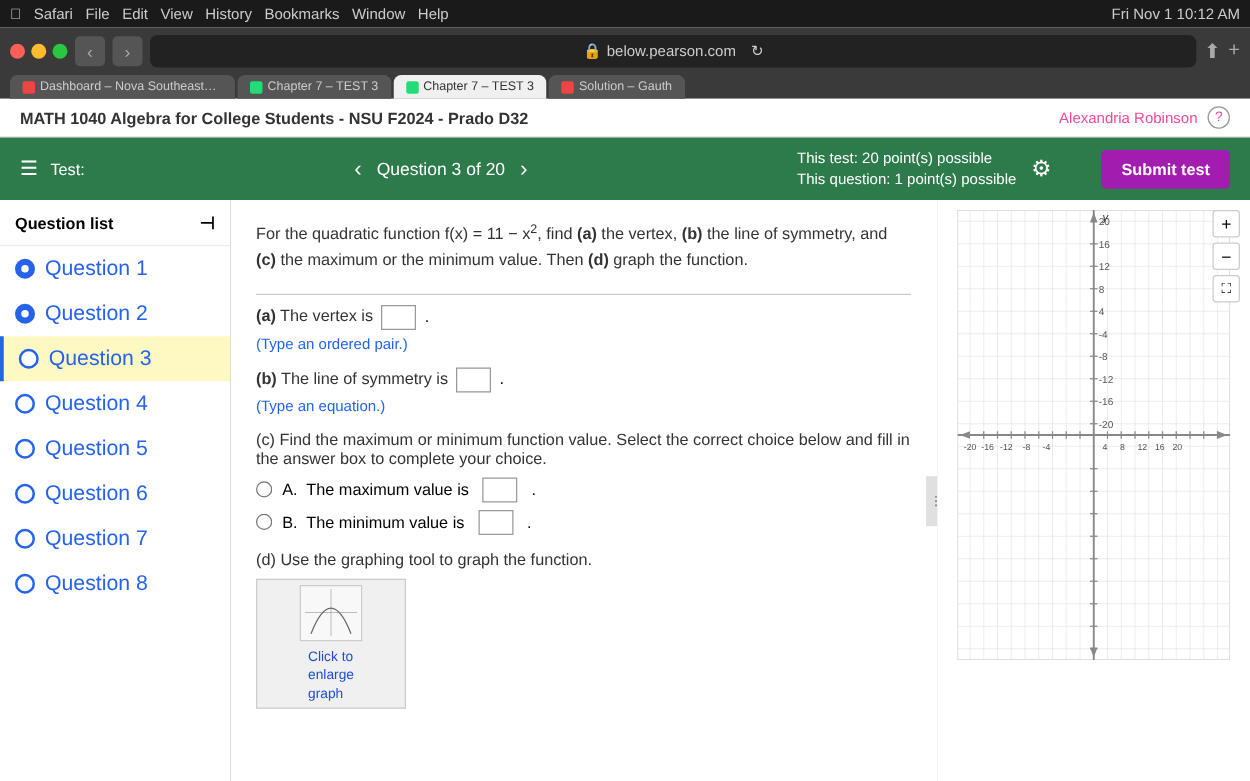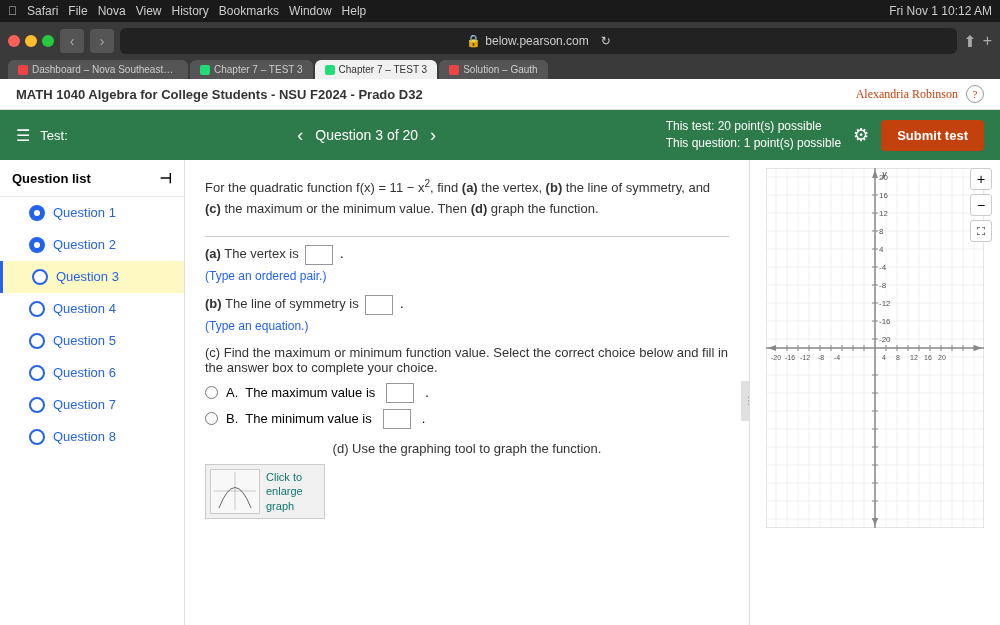--- a/index.html
+++ b/index.html
@@ -70,49 +70,50 @@
     
     .site-header {
       background: #fff;
       border-bottom: 1px solid #ddd;
       padding: 6px 16px;
       display: flex;
       align-items: center;
       justify-content: space-between;
     }
     .site-title { font-size: 13px; font-weight: 600; color: #333; }
-    .user-info { display: flex; align-items: center; gap: 8px; font-size: 12px; color: #c2410c; font-family: Liberation Serif, serif; }
+    .user-info { display: flex; align-items: center; gap: 8px; font-size: 12px; color: #ec4899; }
 
     
     .test-header {
       background: #2d7a4a;
       color: #fff;
       padding: 0 16px;
       height: 50px;
       display: flex;
       align-items: center;
       justify-content: space-between;
     }
     .test-header-left { display: flex; align-items: center; gap: 10px; }
     .hamburger { font-size: 16px; cursor: pointer; }
     .test-title { font-size: 16px; font-weight: 600; }
     .test-header-center { display: flex; align-items: center; gap: 12px; }
     .nav-arrow { background: none; border: none; color: #fff; font-size: 18px; cursor: pointer; }
     .question-counter { font-size: 14px; font-weight: 500; }
     .test-header-right { display: flex; align-items: center; gap: 12px; }
     .points-info { font-size: 12px; line-height: 1.4; }
     .submit-btn {
-      background: #c2410c;
+      background: #a21caf;
       color: #fff;
       border: none;
       padding: 8px 16px;
       border-radius: 4px;
       font-size: 13px;
       font-weight: 600;
       cursor: pointer;
+      margin-left: 28px;
     }
     .gear-icon { font-size: 18px; cursor: pointer; }
 
     
     .main-layout {
       display: flex;
       height: calc(625px - 22px - 50px - 36px - 36px);
       background: #f4f4f4;
     }
 
@@ -128,25 +129,25 @@
       display: flex;
       align-items: center;
       justify-content: space-between;
       padding: 10px 12px;
       border-bottom: 1px solid #eee;
       font-weight: 600;
       font-size: 13px;
     }
     .sidebar-item {
       display: flex;
-      align-items: flex-start;
+      align-items: center;
       gap: 8px;
-      padding: 8px 29px;
+      padding: 8px 12px;
       cursor: pointer;
-      font-size: 13px;
+      font-size: 17px;
       color: #2563eb;
     }
     .sidebar-item.active {
       background: #fef9c3;
       border-left: 3px solid #2563eb;
     }
     .sidebar-item .radio-circle {
       width: 16px;
       height: 16px;
       border-radius: 50%;
@@ -201,23 +202,24 @@
       margin-top: 12px;
     }
     .click-enlarge {
       display: flex;
       align-items: center;
       border: 1px solid #ccc;
       padding: 4px 8px;
       cursor: pointer;
       background: #f5f5f5;
       font-size: 12px;
-      color: #0f766e;
+      color: #1d4ed8;
       gap: 6px;
       width: 120px;
+      flex-direction: column;
     }
 
     .collapse-handle {
       position: absolute;
       right: -8px;
       top: 50%;
       transform: translateY(-50%);
       width: 16px;
       height: 40px;
       background: #e0e0e0;
@@ -261,21 +263,21 @@
     }
   </style>
 </head>
 <body>
 
 <div class="mac-bar">
   <div class="mac-bar-left">
     <span></span>
     <span>Safari</span>
     <span>File</span>
-    <span>Nova</span>
+    <span>Edit</span>
     <span>View</span>
     <span>History</span>
     <span>Bookmarks</span>
     <span>Window</span>
     <span>Help</span>
   </div>
   <div class="mac-bar-right">
     <span>Fri Nov 1  10:12 AM</span>
   </div>
 </div>
@@ -419,21 +421,21 @@
         <div class="option-item">
           <input type="radio" name="max-min" style="">
           <label>B.&nbsp; The minimum value is</label>
           <span class="answer-box"></span>
           <span>.</span>
         </div>
       </div>
     </div>
 
     <div class="graph-tool-area">
-      <div class="part-label" style="margin-bottom:8px;text-align:center;">(d) Use the graphing tool to graph the function.</div>
+      <div class="part-label" style="margin-bottom:8px;">(d) Use the graphing tool to graph the function.</div>
       <div class="click-enlarge" style="display:flex;align-items:center;gap:6px;border:1px solid #ccc;padding:4px;background:#f0f0f0;width:120px;cursor:pointer;">
         <div style="width:50px;height:45px;background:#f8f8f8;border:1px solid #ccc;display:flex;align-items:center;justify-content:center;">
           <svg width="42" height="38">
             <line x1="21" y1="0" x2="21" y2="38" stroke="#999" stroke-width="0.5"></line>
             <line x1="0" y1="19" x2="42" y2="19" stroke="#999" stroke-width="0.5"></line>
             <path d="M5,36 Q21,-5 37,36" stroke="#666" stroke-width="1" fill="none"></path>
           </svg>
         </div>
         <span style="font-size:11px;line-height:1.3;">Click to<br>enlarge<br>graph</span>
       </div>

